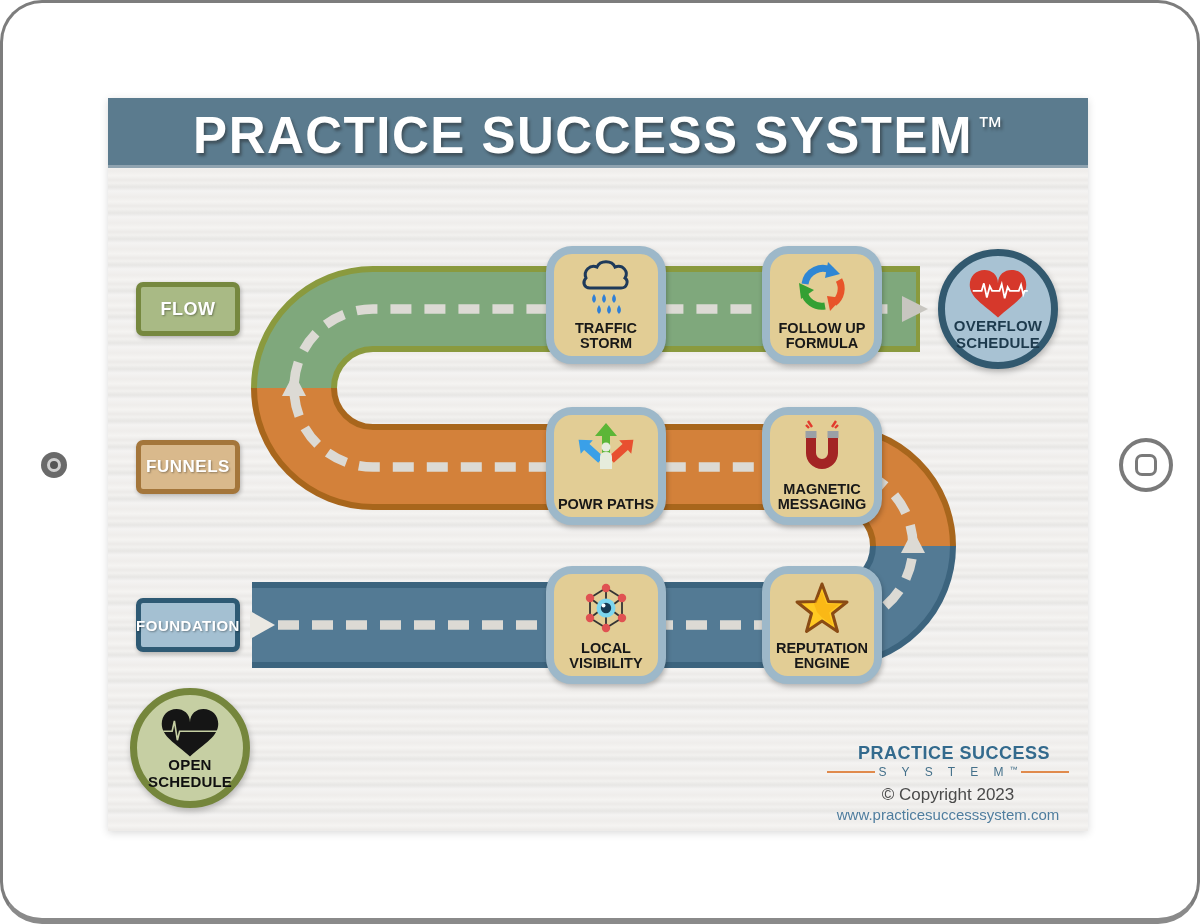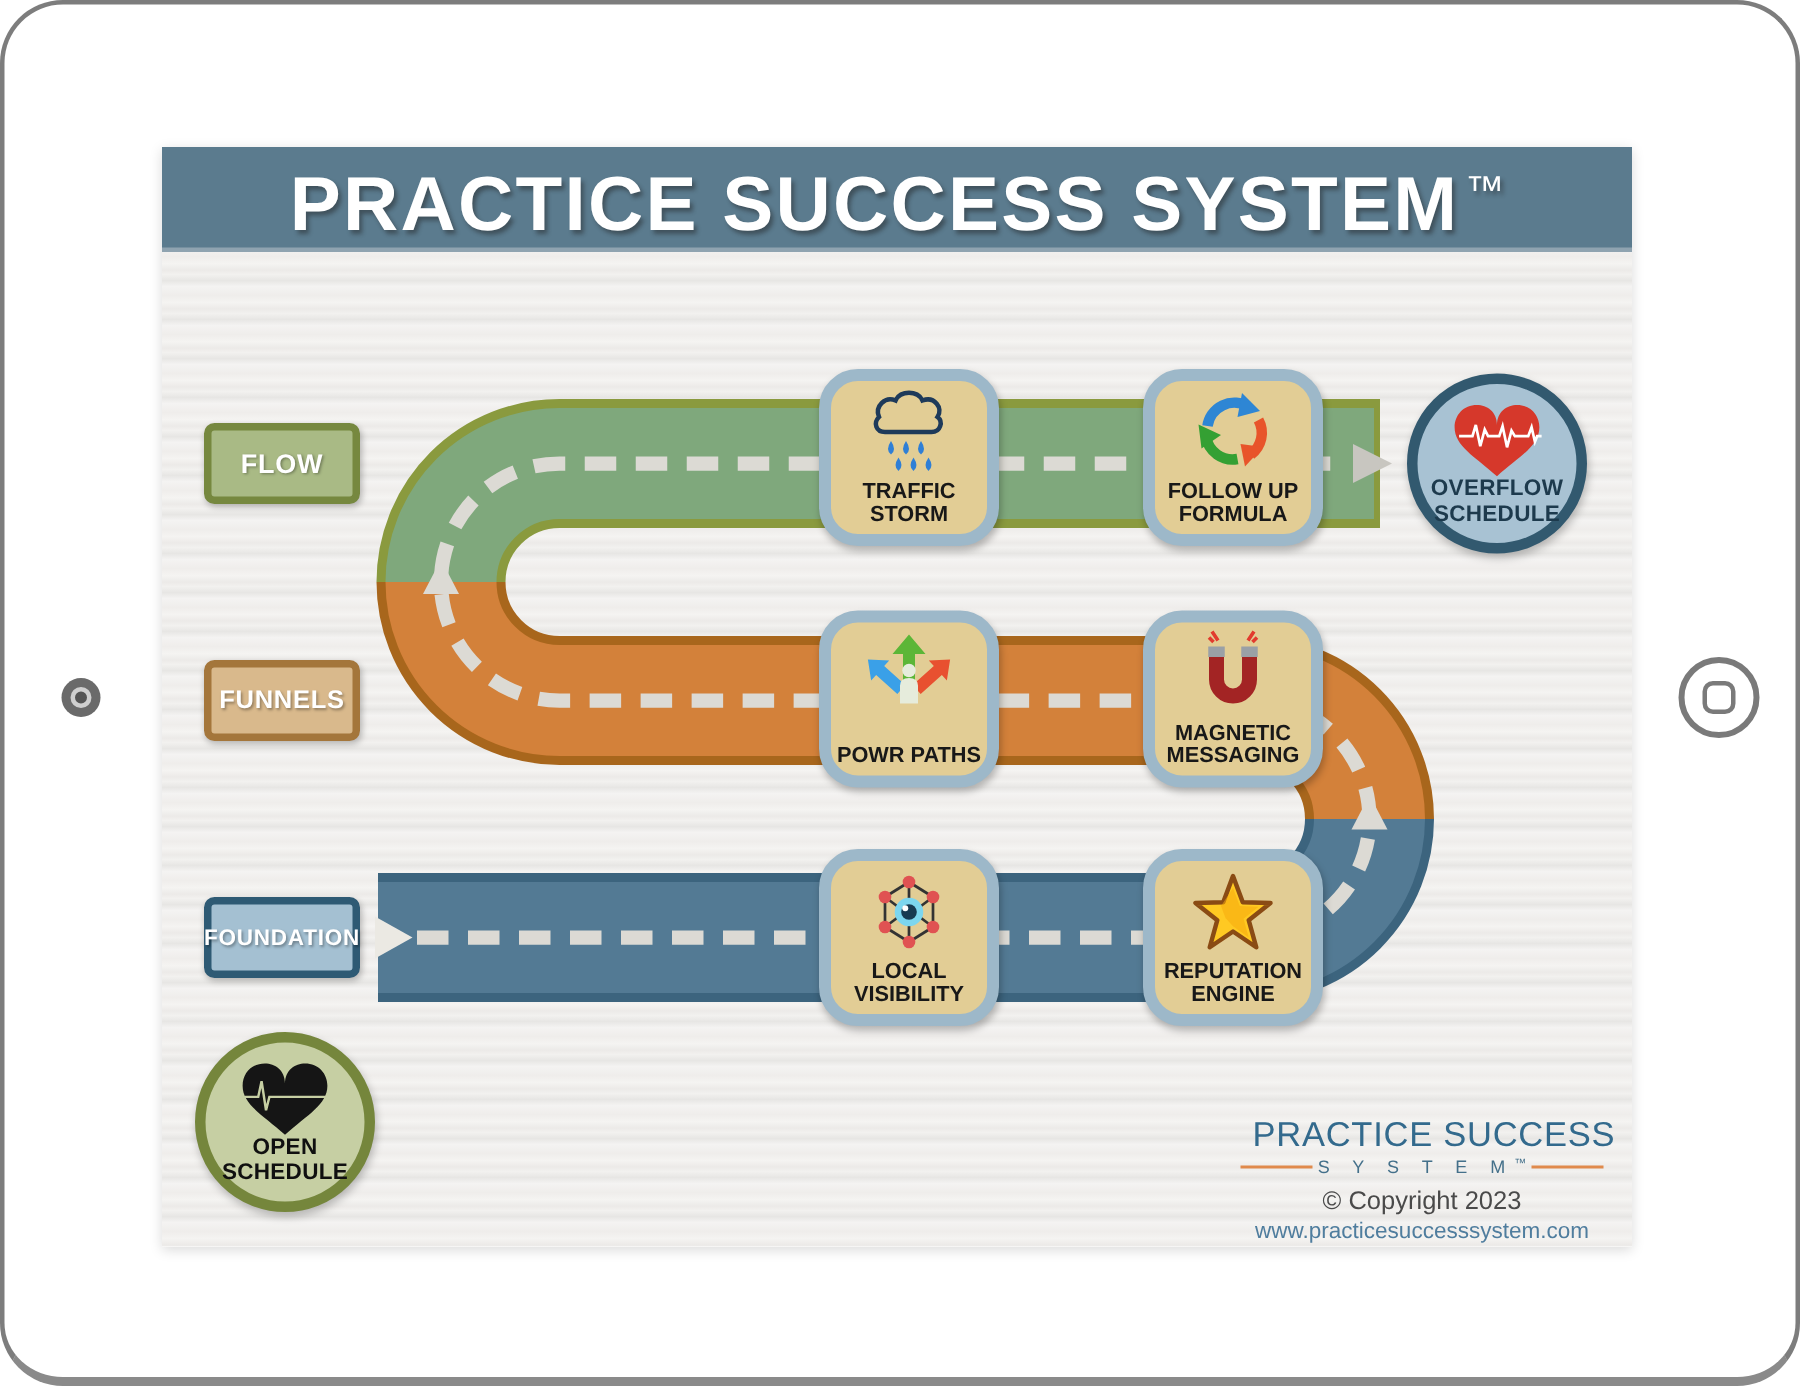--- a/index.html
+++ b/index.html
@@ -92,21 +92,21 @@
     white-space:pre-line; letter-spacing:0.2px;
   }
   .badge.overflow .badge-label { color:#1d3a4d; }
   .badge.open .badge-label { color:#101010; }
 
   
   .footer {
     position:absolute; right:15px; top:645px; width:250px; z-index:2;
     text-align:center;
   }
-  .brand-main { color:#336a8d; font-weight:normal; font-size:23px; letter-spacing:0.5px; white-space:nowrap;margin-left:12px; }
+  .brand-main { color:#336a8d; font-weight:bold; font-size:18px; letter-spacing:0.5px; white-space:nowrap;margin-left:12px; }
   .brand-system { display:flex; align-items:center; justify-content:center; gap:3px; margin-top:1px; }
   .brand-system .rule { width:48px; height:2px; background:#e08a4c; }
   .brand-system .sys-text { color:#44708a; font-size:12px; letter-spacing:6px; white-space:nowrap; }
   .brand-system .sys-text .tm { font-size:8px; letter-spacing:0; vertical-align:4px; }
   .copyright { color:#4a4a4a; font-size:17px; margin-top:6px; }
   .website { color:#4f7d9e; font-size:15px; margin-top:1px; cursor:pointer; }
 </style>
 </head>
 <body>
 

